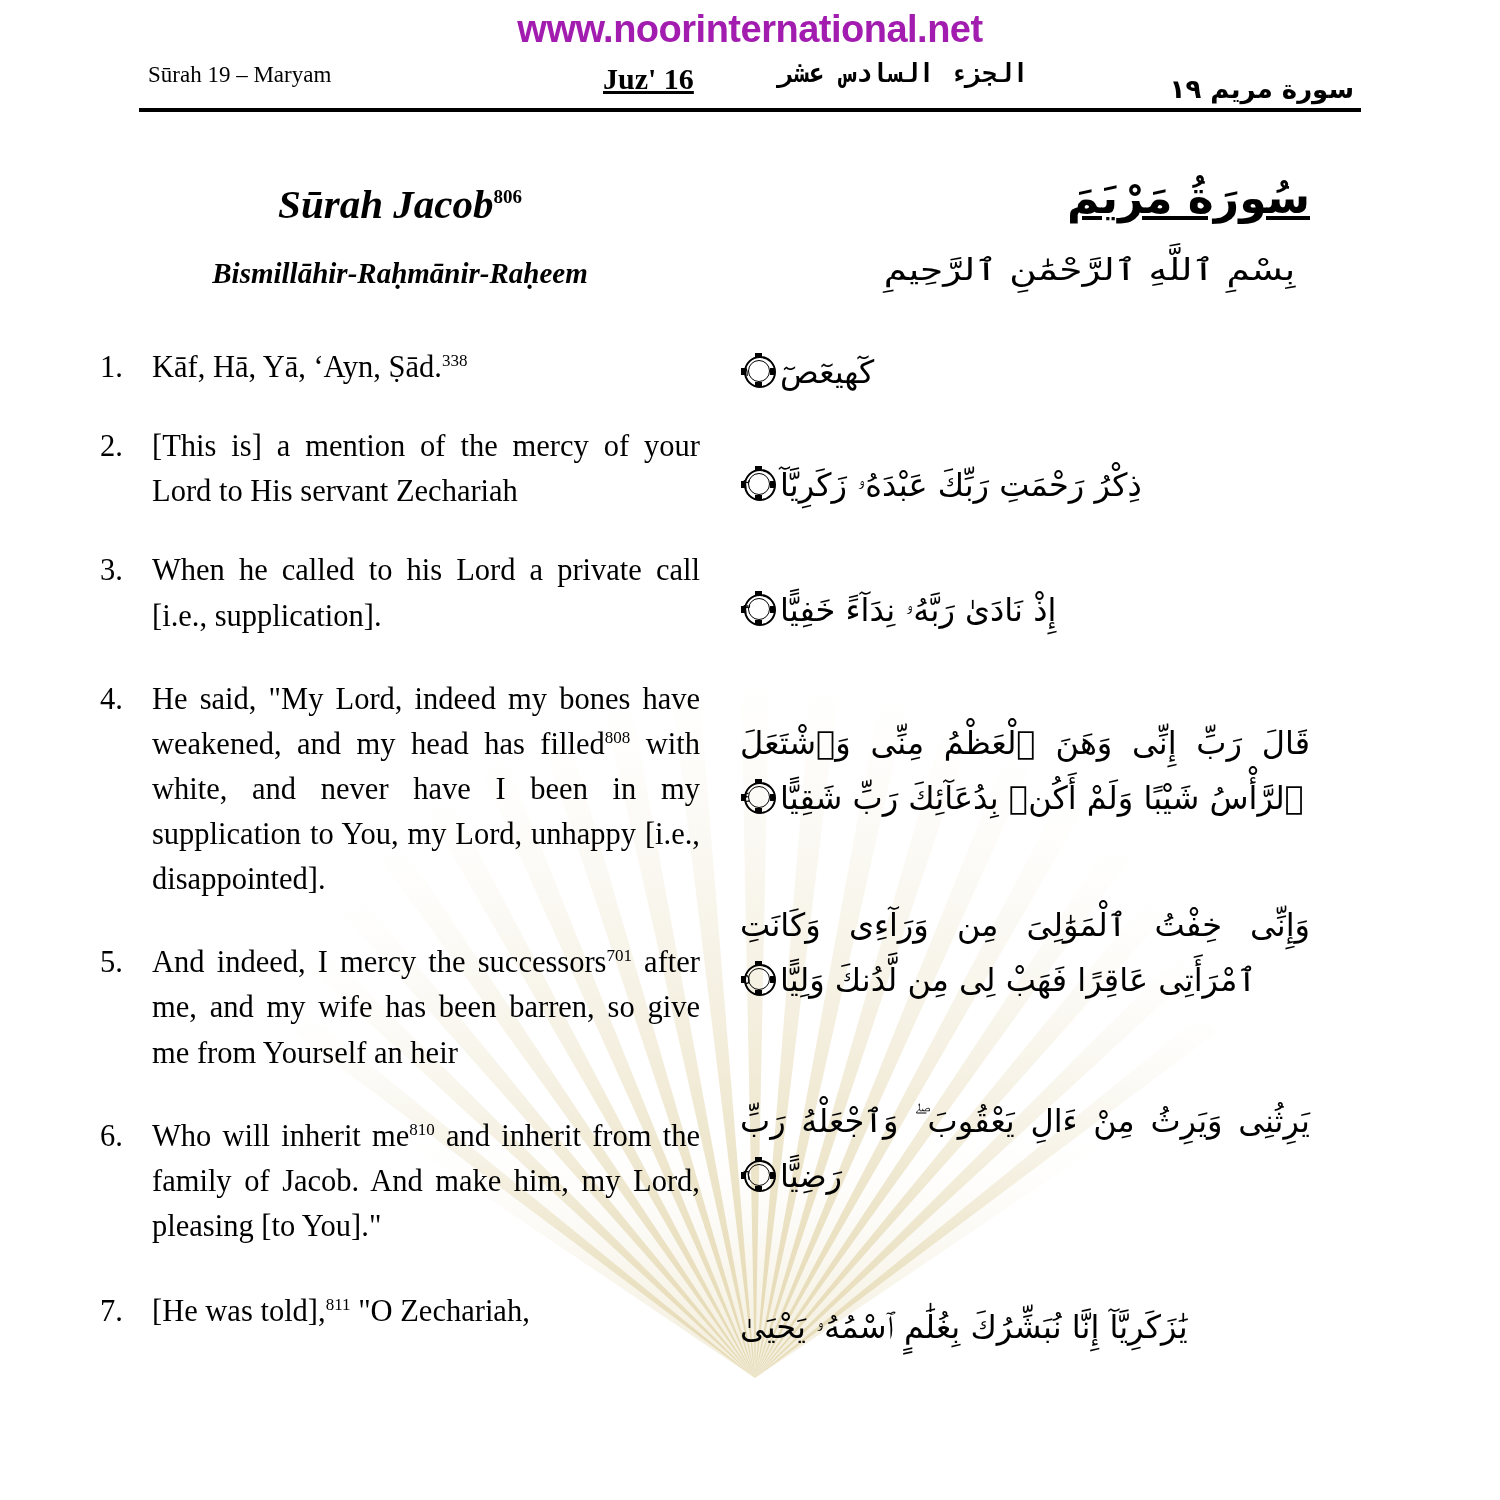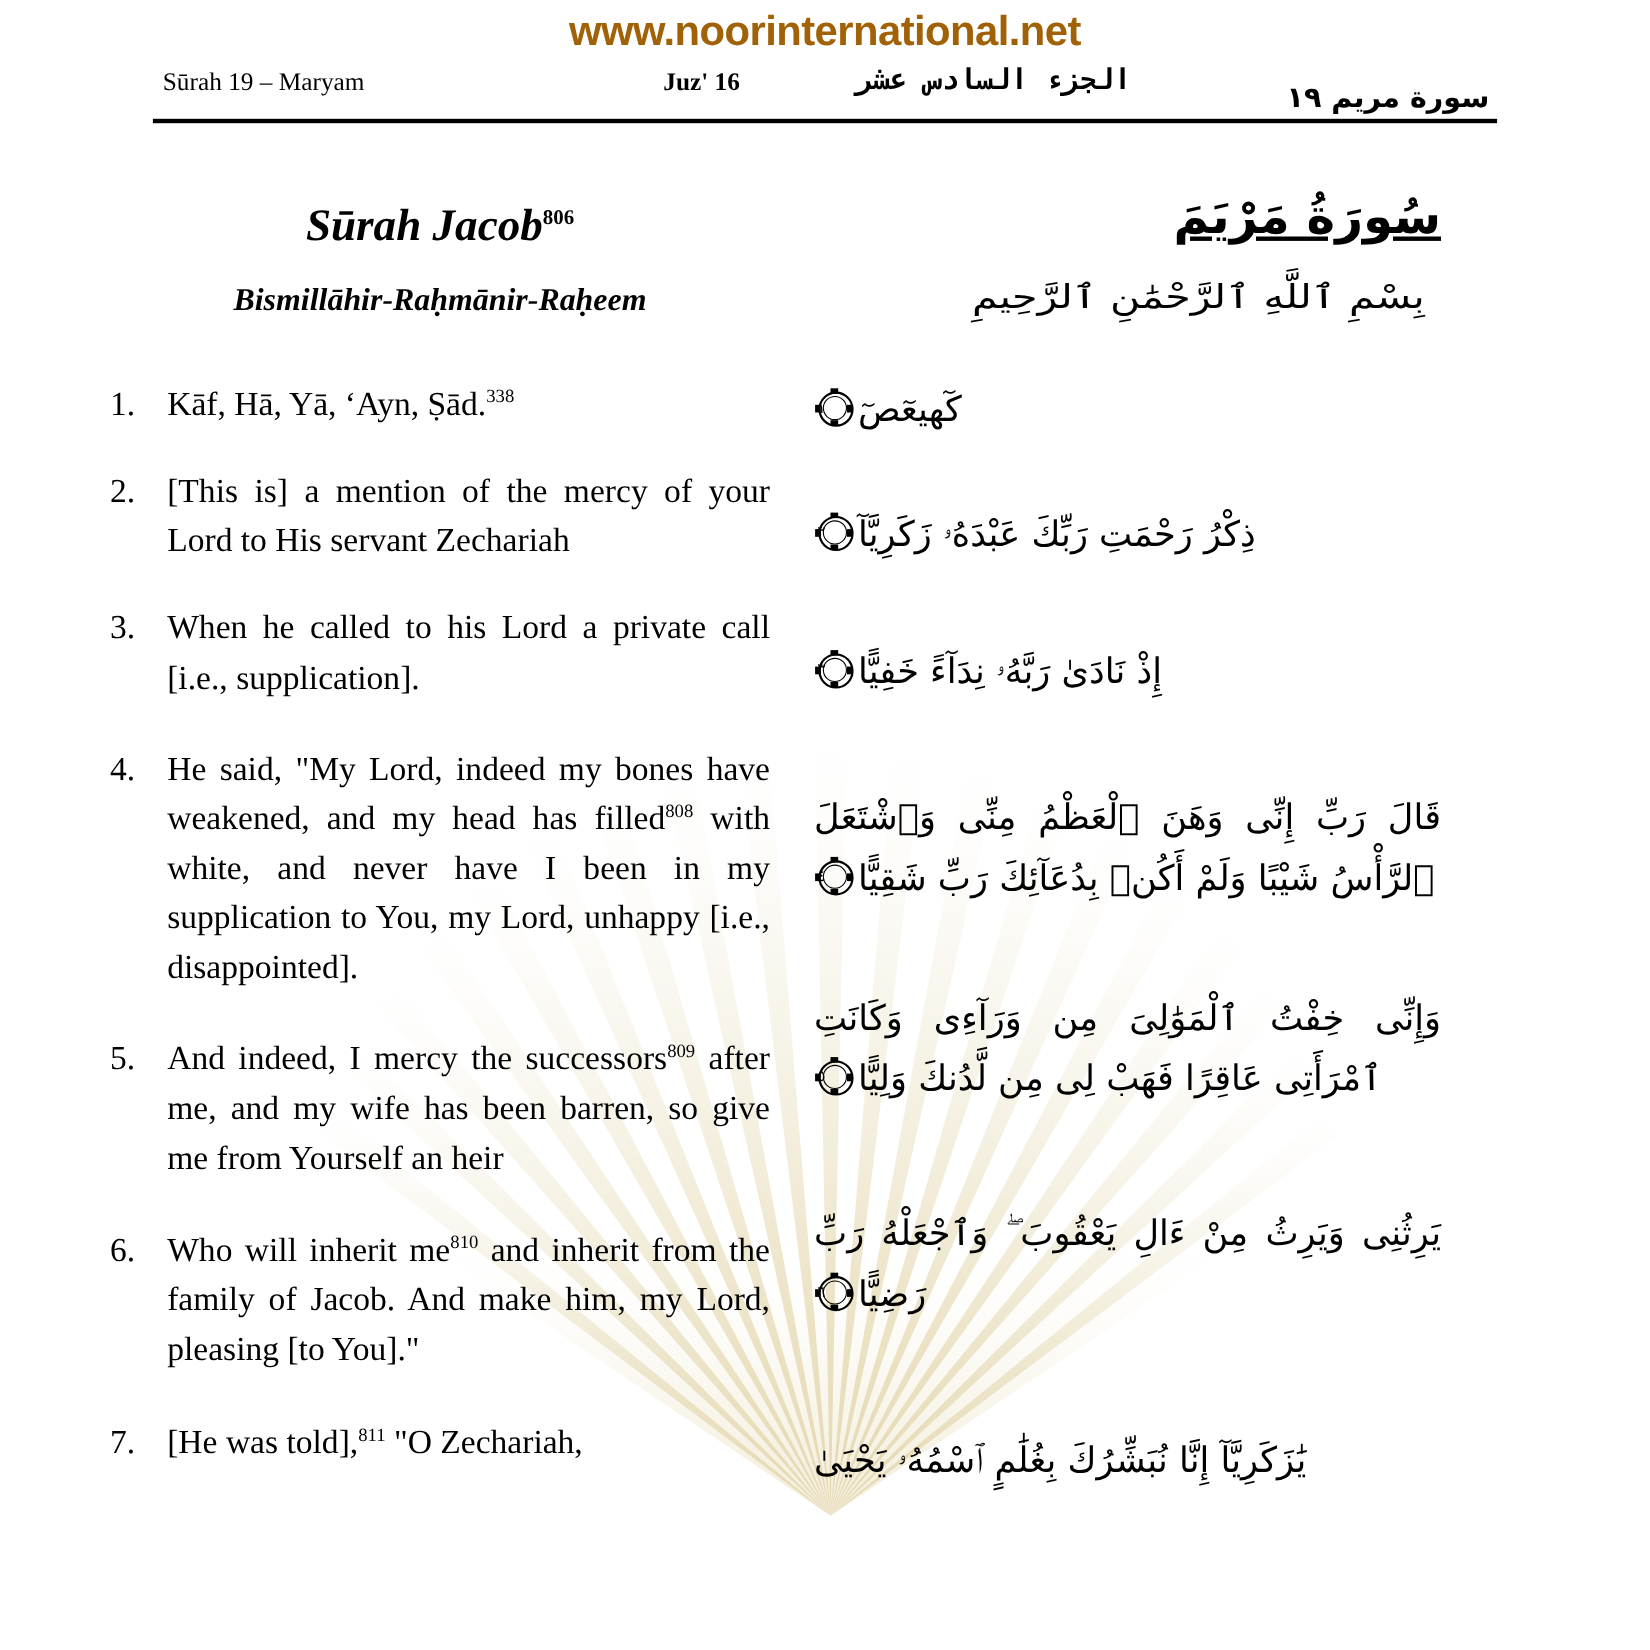--- a/index.html
+++ b/index.html
@@ -40,21 +40,21 @@
   .site-url {
     position: absolute;
     top: 8px;
     left: 0;
     width: 1500px;
     text-align: center;
     font-family: "Liberation Sans", "DejaVu Sans", sans-serif;
     font-size: 38px;
     font-weight: 700;
     letter-spacing: -0.5px;
-    color: #a16207;
+    color: #a21caf;
     white-space: nowrap;
   }
 
   
   .header-row {
     position: absolute;
     top: 62px;
     left: 148px;
     width: 1206px;
     height: 34px;
@@ -62,23 +62,24 @@
   .hdr-left {
     position: absolute;
     left: 0; top: 0;
     font-size: 23px;
     font-weight: 400;
     white-space: nowrap;
   }
   .hdr-juz {
     position: absolute;
     left: 455px; top: 0;
-    font-size: 23px;
-    font-weight: 700;
-    white-space: nowrap;
+    font-size: 30px;
+    font-weight: 700;
+    white-space: nowrap;
+    text-decoration: underline;
   }
   .hdr-arabic-juz {
     position: absolute;
     left: 630px; top: -4px;
     font-size: 26px;
     font-weight: 700;
     direction: rtl;
     white-space: nowrap;
     font-family: Liberation Mono, monospace;
   }
@@ -302,21 +303,21 @@
   <div class="basmalah-en">Bismillāhir-Raḥmānir-Raḥeem</div>
 
   <div class="surah-title-ar">سُورَةُ مَرْيَمَ</div>
   <div class="basmalah-ar">بِسْمِ ٱللَّهِ ٱلرَّحْمَٰنِ ٱلرَّحِيمِ</div>
 
   <div class="col-en" id="col-en">
       <div class="verse-en" style="margin-bottom: 34px;"><span class="vnum">1.</span><span>Kāf, Hā, Yā, ʻAyn, Ṣād.</span><sup>338</sup></div>
       <div class="verse-en" style="margin-bottom: 34px;"><span class="vnum">2.</span><span>[This is] a mention of the mercy of your Lord to His servant Zechariah</span></div>
       <div class="verse-en" style="margin-bottom: 38px;"><span class="vnum">3.</span><span>When he called to his Lord a private call [i.e., supplication].</span></div>
       <div class="verse-en" style="margin-bottom: 38px;"><span class="vnum">4.</span><span>He said, "My Lord, indeed my bones have weakened, and my head has filled</span><sup>808</sup><span> with white, and never have I been in my supplication to You, my Lord, unhappy [i.e., disappointed].</span></div>
-      <div class="verse-en" style="margin-bottom: 38px;"><span class="vnum">5.</span><span>And indeed, I mercy the successors</span><sup>809</sup><span> after me, and my wife has been barren, so give me from Yourself an heir</span></div>
+      <div class="verse-en" style="margin-bottom: 38px;"><span class="vnum">5.</span><span>And indeed, I mercy the successors</span><sup>701</sup><span> after me, and my wife has been barren, so give me from Yourself an heir</span></div>
       <div class="verse-en" style="margin-bottom: 40px;"><span class="vnum">6.</span><span>Who will inherit me</span><sup>810</sup><span> and inherit from the family of Jacob. And make him, my Lord, pleasing [to You]."</span></div>
       <div class="verse-en" style="margin-bottom: 0px;"><span class="vnum">7.</span><span>[He was told],</span><sup>811</sup><span> "O Zechariah,</span></div>
     </div>
   <div class="col-ar" id="col-ar">
       <div class="verse-ar" style="margin-bottom: 58px;"><span>كٓهيعٓصٓ</span><span class="ayah-mark"><span class="ring"></span><span class="ring2"></span><span class="pip t"></span><span class="pip b"></span><span class="pip l"></span><span class="pip r"></span><span class="num">١</span></span></div>
       <div class="verse-ar" style="margin-bottom: 70px;"><span>ذِكْرُ رَحْمَتِ رَبِّكَ عَبْدَهُۥ زَكَرِيَّآ</span><span class="ayah-mark"><span class="ring"></span><span class="ring2"></span><span class="pip t"></span><span class="pip b"></span><span class="pip l"></span><span class="pip r"></span><span class="num">٢</span></span></div>
       <div class="verse-ar" style="margin-bottom: 78px;"><span>إِذْ نَادَىٰ رَبَّهُۥ نِدَآءً خَفِيًّا</span><span class="ayah-mark"><span class="ring"></span><span class="ring2"></span><span class="pip t"></span><span class="pip b"></span><span class="pip l"></span><span class="pip r"></span><span class="num">٣</span></span></div>
       <div class="verse-ar" style="margin-bottom: 72px;"><span>قَالَ رَبِّ إِنِّى وَهَنَ ٱلْعَظْمُ مِنِّى وَٱشْتَعَلَ ٱلرَّأْسُ شَيْبًا وَلَمْ أَكُنۢ بِدُعَآئِكَ رَبِّ شَقِيًّا</span><span class="ayah-mark"><span class="ring"></span><span class="ring2"></span><span class="pip t"></span><span class="pip b"></span><span class="pip l"></span><span class="pip r"></span><span class="num">٤</span></span></div>
       <div class="verse-ar" style="margin-bottom: 86px;"><span>وَإِنِّى خِفْتُ ٱلْمَوَٰلِىَ مِن وَرَآءِى وَكَانَتِ ٱمْرَأَتِى عَاقِرًا فَهَبْ لِى مِن لَّدُنكَ وَلِيًّا</span><span class="ayah-mark"><span class="ring"></span><span class="ring2"></span><span class="pip t"></span><span class="pip b"></span><span class="pip l"></span><span class="pip r"></span><span class="num">٥</span></span></div>
       <div class="verse-ar" style="margin-bottom: 96px; margin-top: 25px;"><span>يَرِثُنِى وَيَرِثُ مِنْ ءَالِ يَعْقُوبَ ۖ وَٱجْعَلْهُ رَبِّ رَضِيًّا</span><span class="ayah-mark"><span class="ring"></span><span class="ring2"></span><span class="pip t"></span><span class="pip b"></span><span class="pip l"></span><span class="pip r"></span><span class="num">٦</span></span></div>

